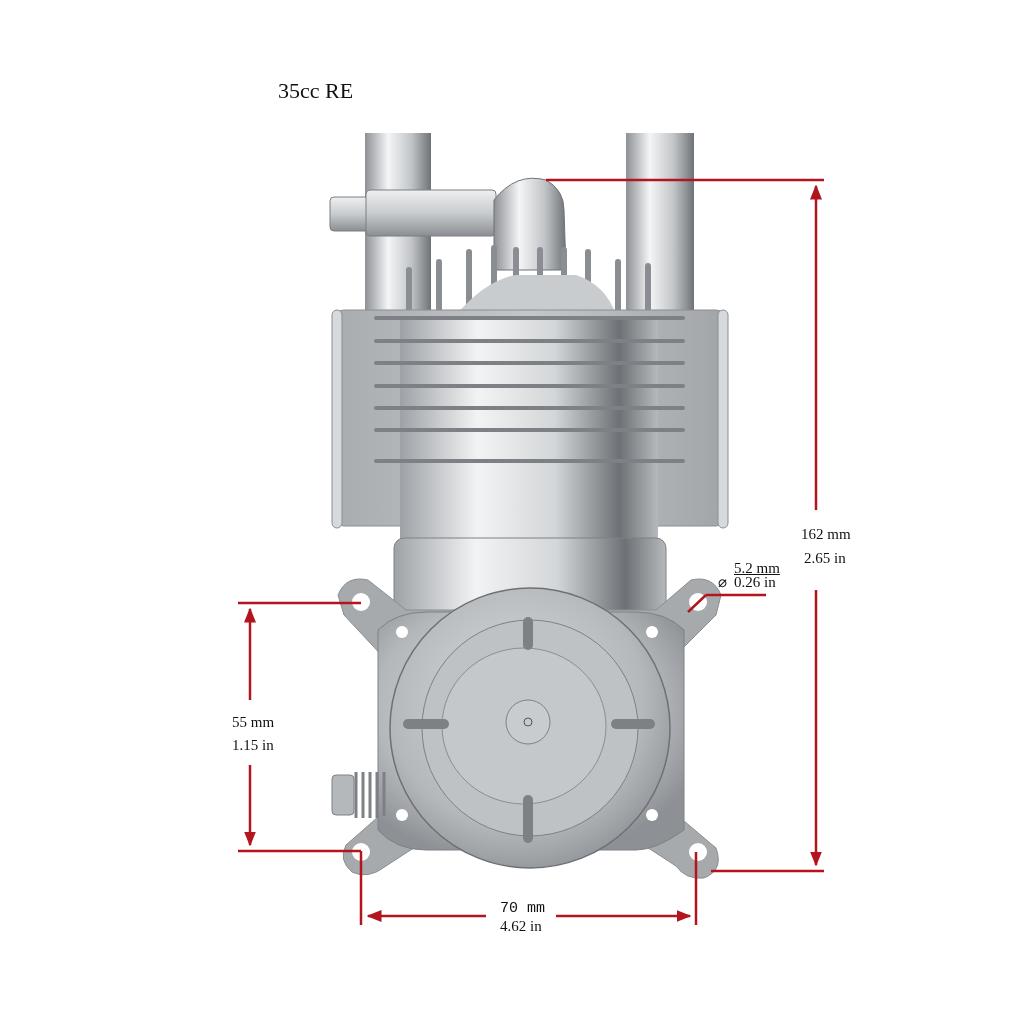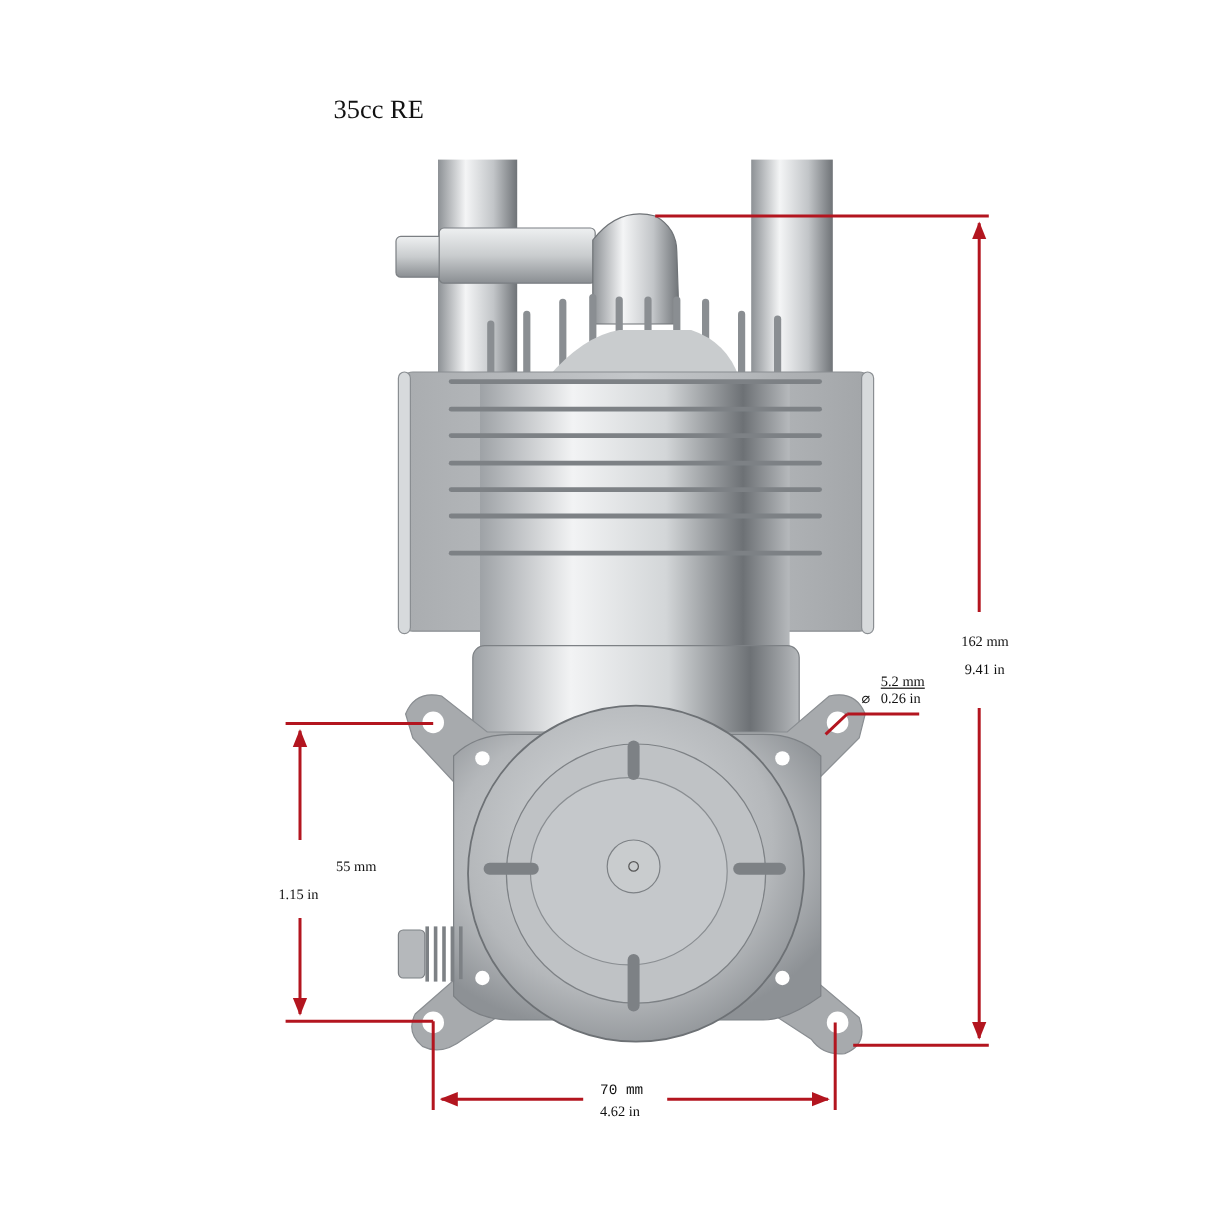--- a/index.html
+++ b/index.html
@@ -1,18 +1,18 @@
 <!DOCTYPE html>
 <html><head>
 <meta charset="utf-8">
 <style>
   html, body { margin:0; padding:0; background:#ffffff; }
   body { width:1024px; height:1024px; position:relative; overflow:hidden; font-family:"Liberation Serif", serif; }
   #stage { position:absolute; left:16px; top:0; width:1024px; height:1024px; }
-  .label { position:absolute; font-family:"Liberation Serif", serif; color:#111; font-size:12px; line-height:20px; white-space:nowrap; }
+  .label { position:absolute; font-family:"Liberation Serif", serif; color:#111; font-size:15px; line-height:20px; white-space:nowrap; }
   .title { position:absolute; left:262px; top:78px; font-size:22px; font-family:"Liberation Serif", serif; color:#111; }
 </style>
 </head>
 <body>
 
 <div id="stage">
 
   <div class="title">35cc RE</div>
 
   <svg width="1024" height="1024" viewBox="0 0 1024 1024" style="position:absolute;left:0;top:0;">
@@ -150,24 +150,24 @@
       <line x1="680" y1="852" x2="680" y2="925"></line>
       <line x1="470" y1="916" x2="352" y2="916" marker-end="url(#arr)"></line>
       <line x1="540" y1="916" x2="674" y2="916" marker-end="url(#arr)"></line>
 
       <line x1="672" y1="612" x2="690" y2="595"></line>
       <line x1="690" y1="595" x2="750" y2="595"></line>
     </g>
   </svg>
 
   <div class="label" style="left:785px;top:524px;">162 mm</div>
-  <div class="label" style="left:788px;top:548px;">9.41 in</div>
+  <div class="label" style="left:788px;top:548px;">2.65 in</div>
 
   <div class="label" style="left:718px;top:558px;text-decoration:underline;">5.2 mm</div>
   <div class="label" style="left:702px;top:572px;">⌀</div>
   <div class="label" style="left:718px;top:572px;">0.26 in</div>
 
-  <div class="label" style="left:216px;top:712px;margin-left:48px;">55 mm</div>
+  <div class="label" style="left:216px;top:712px;">55 mm</div>
   <div class="label" style="left:216px;top:735px;">1.15 in</div>
 
   <div class="label" style="left:484px;top:899px;font-family:Liberation Mono, monospace;">70 mm</div>
   <div class="label" style="left:484px;top:916px;">4.62 in</div>
 </div>
 
 </body></html>

